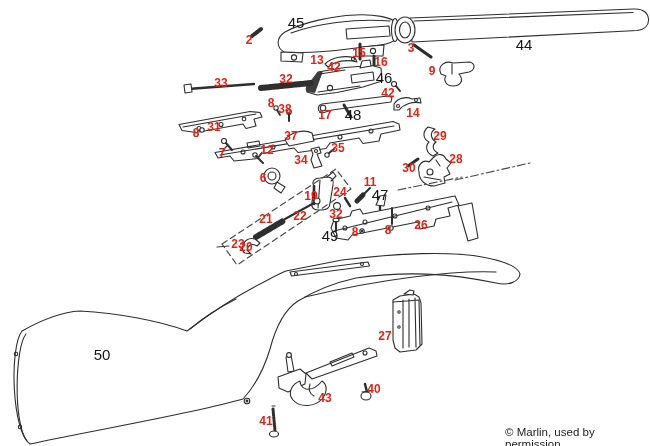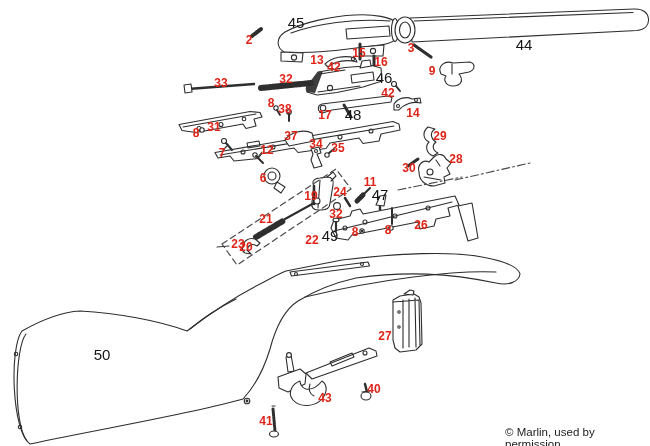--- a/index.html
+++ b/index.html
@@ -307,32 +307,32 @@
       <span class="lbl red" style="left: 271px; top: 103px;">8</span>
       <span class="lbl red" style="left: 285px; top: 109px;">38</span>
       <span class="lbl red" style="left: 325px; top: 115px;">17</span>
       <span class="lbl black" style="left: 353px; top: 114px;">48</span>
       <span class="lbl red" style="left: 399px; top: 113px; margin-left: 14px;">14</span>
       <span class="lbl red" style="left: 178px; top: 127px; margin-left: 36px;">31</span>
       <span class="lbl red" style="left: 196px; top: 133px;">8</span>
       <span class="lbl red" style="left: 291px; top: 136px;">37</span>
       <span class="lbl red" style="left: 222px; top: 153px;">7</span>
       <span class="lbl red" style="left: 267px; top: 150px;">12</span>
-      <span class="lbl red" style="left: 301px; top: 144px; margin-left: 15px;">34</span>
+      <span class="lbl red" style="left: 301px; top: 160px;">34</span>
       <span class="lbl red" style="left: 338px; top: 148px;">35</span>
       <span class="lbl red" style="left: 440px; top: 136px; text-align: right;">29</span>
       <span class="lbl red" style="left: 409px; top: 168px;">30</span>
       <span class="lbl red" style="left: 456px; top: 159px;">28</span>
       <span class="lbl red" style="left: 263px; top: 178px;">6</span>
       <span class="lbl red" style="left: 311px; top: 196px;">19</span>
       <span class="lbl red" style="left: 340px; top: 192px;">24</span>
       <span class="lbl red" style="left: 370px; top: 182px;">11</span>
       <span class="lbl black" style="left: 380px; top: 194px;">47</span>
       <span class="lbl red" style="left: 336px; top: 214px;">32</span>
-      <span class="lbl red" style="left: 312px; top: 216px; margin-top: 24px;">22</span>
+      <span class="lbl red" style="left: 300px; top: 216px;">22</span>
       <span class="lbl red" style="left: 266px; top: 219px;">21</span>
       <span class="lbl red" style="left: 421px; top: 225px;">26</span>
       <span class="lbl red" style="left: 355px; top: 232px;">8</span>
       <span class="lbl red" style="left: 388px; top: 230px;">8</span>
       <span class="lbl black" style="left: 330px; top: 235px;">49</span>
       <span class="lbl red" style="left: 238px; top: 244px;">23</span>
       <span class="lbl red" style="left: 210px; top: 247px; margin-left: 36px;">20</span>
       <span class="lbl red" style="left: 385px; top: 336px;">27</span>
       <span class="lbl red" style="left: 325px; top: 398px;">43</span>
       <span class="lbl red" style="left: 374px; top: 389px;">40</span>

